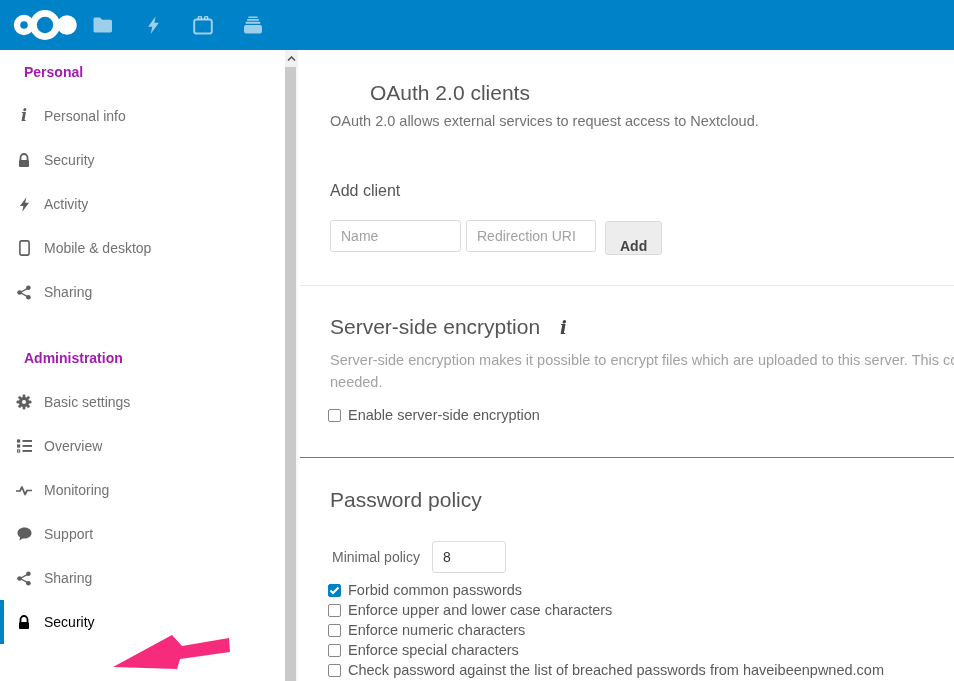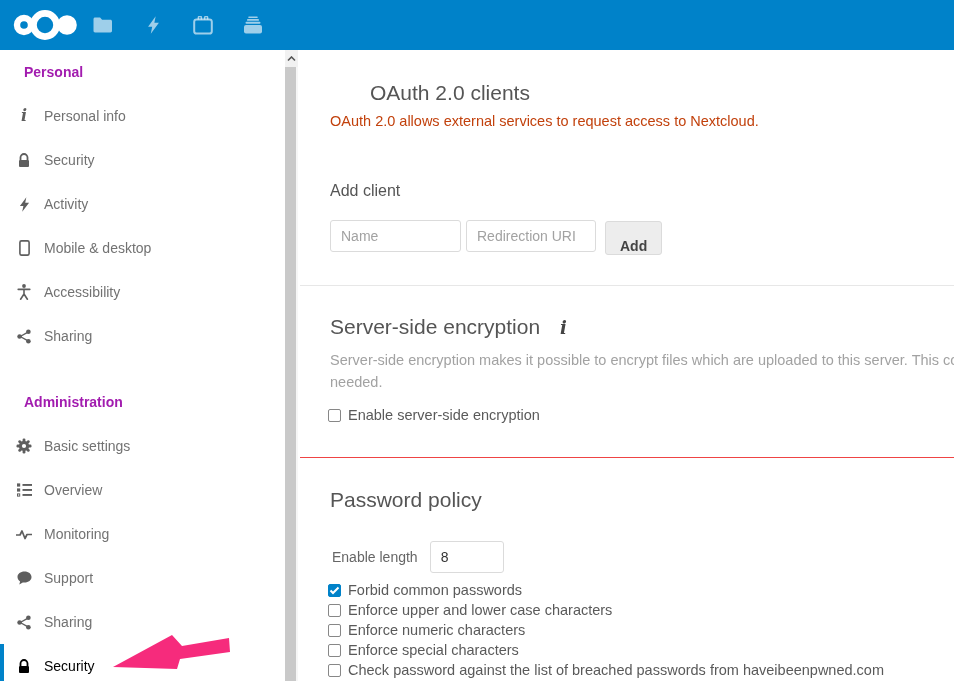--- a/index.html
+++ b/index.html
@@ -36,21 +36,21 @@
   .sb-thumb { position:absolute; left:0; top:17px; bottom:0; width:11px; background:#c9c9c9; cursor:pointer; }
 
   
   .main { position:absolute; left:300px; top:50px; right:0; bottom:0; background:#fff; overflow:hidden; }
   .section { position:relative; }
   .sec1 { height:235px; }
   .sec2 { height:172px; border-top:1px solid #e7e7e7; }
   .sec3 { height:224px; border-top:1px solid #ef4444; }
   h2.sec-title { position:absolute; left:30px; font-size:21px; font-weight:400; color:#555;
     white-space:nowrap; }
-  .muted { color:#c2410c; font-size:14.5px; }
+  .muted { color:#737373; font-size:14.5px; }
   .sub-desc { position:absolute; left:30px; top:63px; }
   .add-client { position:absolute; left:30px; top:132px; font-size:16px; font-weight:400; color:#555; }
   .ti { position:absolute; height:31px; border:1px solid #dbdbdb; border-radius:3px;
     padding:15px 10px; font-size:14px; color:#333; outline:none; font-family:inherit; }
   .ti::placeholder { color:#a2a2a2; }
   .btn { position:absolute; height:32px; padding:16px 14px; background:#ededed;
     border:1px solid #dbdbdb; border-radius:3px; font-size:14px; font-weight:700;
     color:#444; cursor:pointer; font-family:inherit; }
   .para { position:absolute; left:30px; right:0; white-space:nowrap; overflow:hidden;
     font-size:14.5px; color:#a2a2a2; }
@@ -139,29 +139,20 @@
     <div class="nav-item">
       <span class="ico">
         <svg width="11" height="16" viewBox="0 0 11 16">
             <rect x="0.9" y="0.9" width="9.2" height="14.2" rx="1.6" fill="none" stroke="currentColor" stroke-width="1.6"></rect>
           </svg>
       </span>
       <span class="lbl">Mobile &amp; desktop</span>
     </div>
     <div class="nav-item">
       <span class="ico">
-        <svg width="14" height="16" viewBox="0 0 14 16">
-            <circle cx="7" cy="2" r="1.9" fill="currentColor"></circle>
-            <path d="M1.2 5.4H12.8M7 5V10M7 10 3.6 15.2M7 10l3.4 5.2" stroke="currentColor" stroke-width="1.6" fill="none" stroke-linecap="round"></path>
-          </svg>
-      </span>
-      <span class="lbl">Accessibility</span>
-    </div>
-    <div class="nav-item">
-      <span class="ico">
         <svg width="14" height="15" viewBox="0 0 14 15">
             <path d="M11 3.2 3.2 7.5M3.2 7.5 11 11.8" stroke="currentColor" stroke-width="1.4" fill="none"></path>
             <circle cx="11.4" cy="2.8" r="2.3" fill="currentColor"></circle>
             <circle cx="2.6" cy="7.5" r="2.3" fill="currentColor"></circle>
             <circle cx="11.4" cy="12.2" r="2.3" fill="currentColor"></circle>
           </svg>
       </span>
       <span class="lbl">Sharing</span>
     </div>
 
@@ -261,21 +252,21 @@
       <p class="para" style="top:88px;">needed.</p>
       <div class="cb-row enc-cb">
         <span class="cb"></span>
         <span>Enable server-side encryption</span>
       </div>
     </div>
 
     <div class="section sec3">
       <h2 class="sec-title" style="top:30px;">Password policy</h2>
       <div class="minlen">
-        <label>Enable length</label>
+        <label>Minimal policy</label>
         <input class="ti" value="8" style="">
       </div>
       <div class="pw-list">
         <div class="cb-row">
           <span class="cb checked">
             <svg width="11" height="9">
                 <polyline points="1.5,4.5 4,7 9.5,1.5" stroke="#fff" stroke-width="2" fill="none"></polyline>
               </svg>
           </span>
           <span>Forbid common passwords</span>

